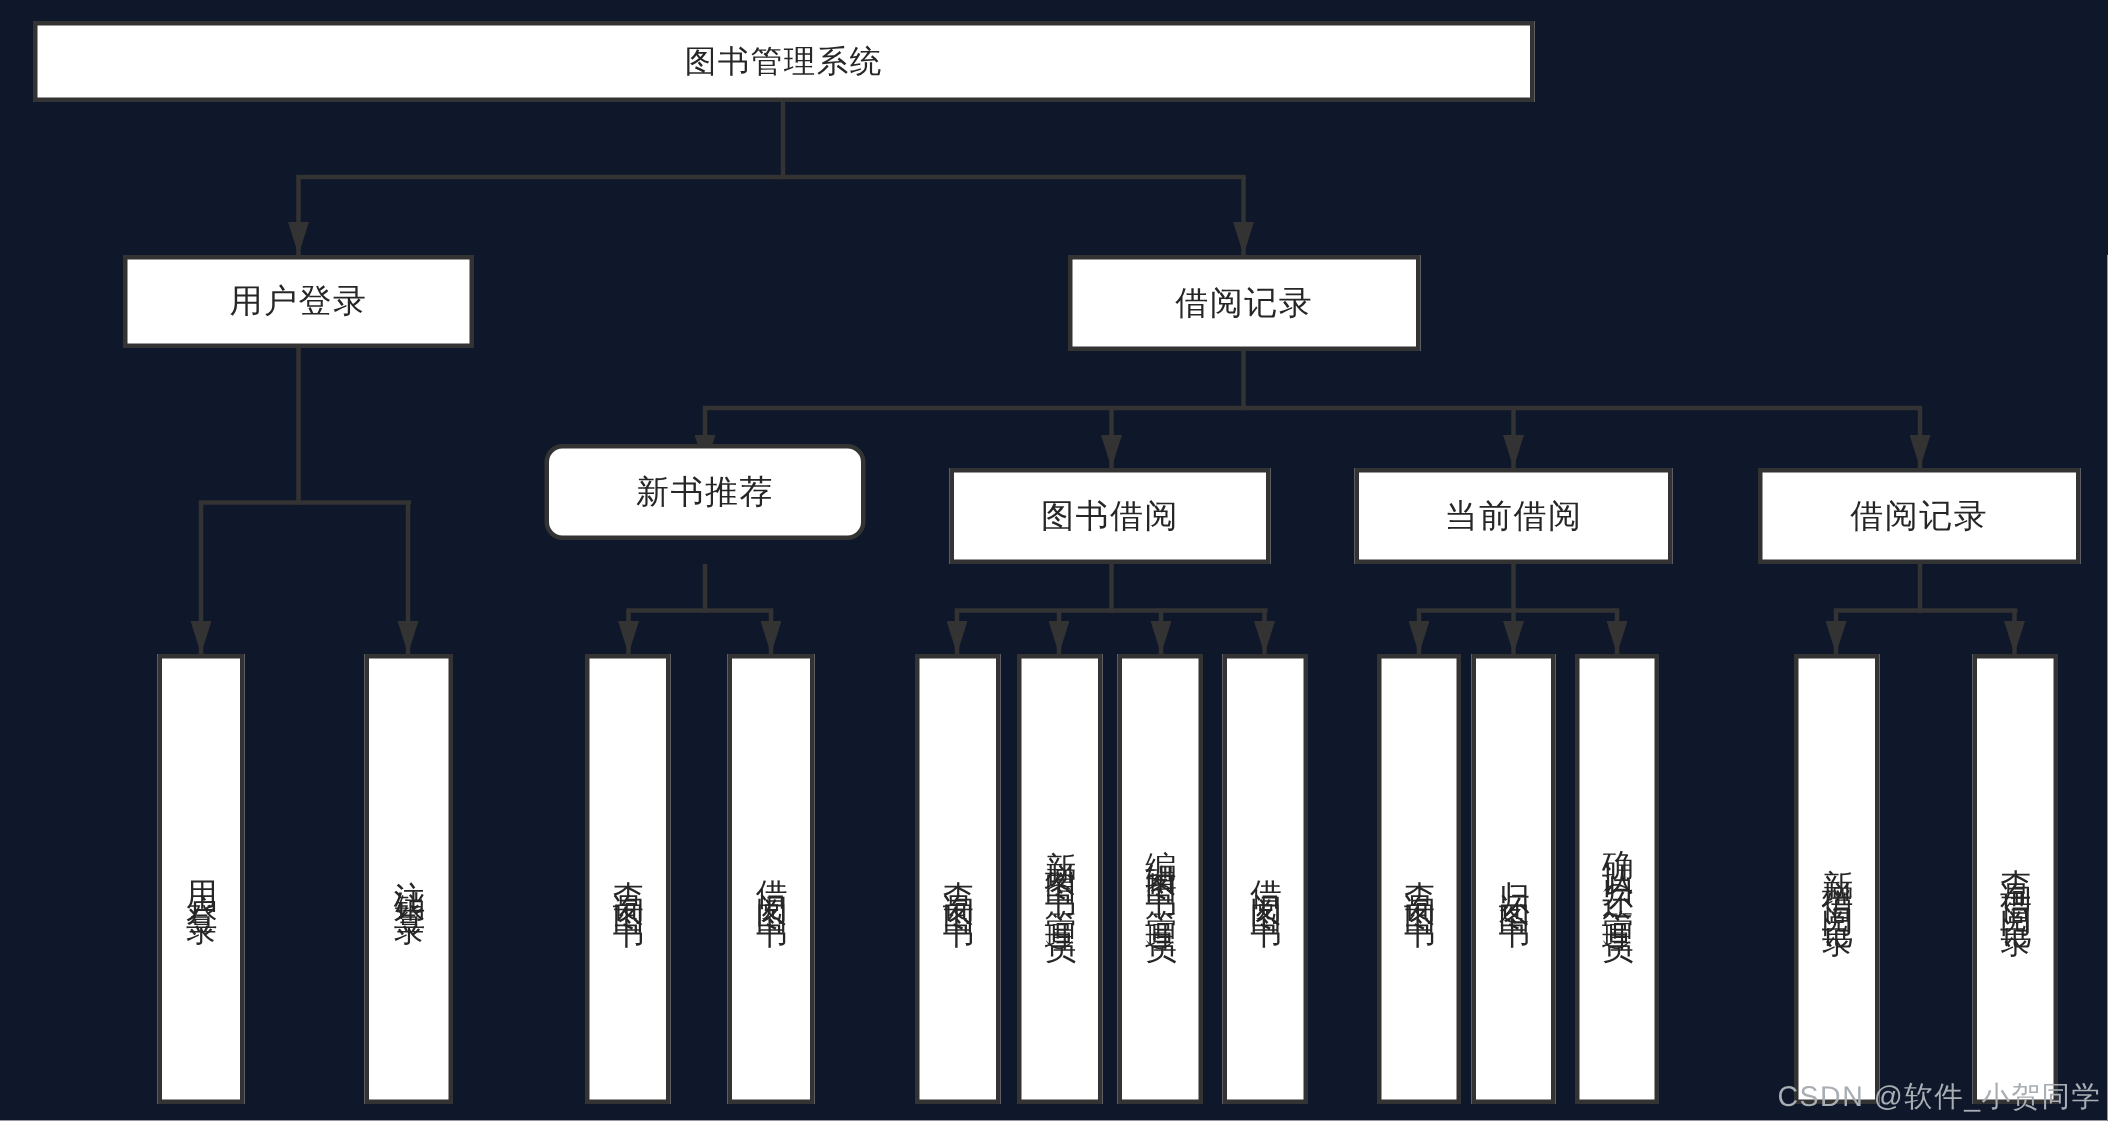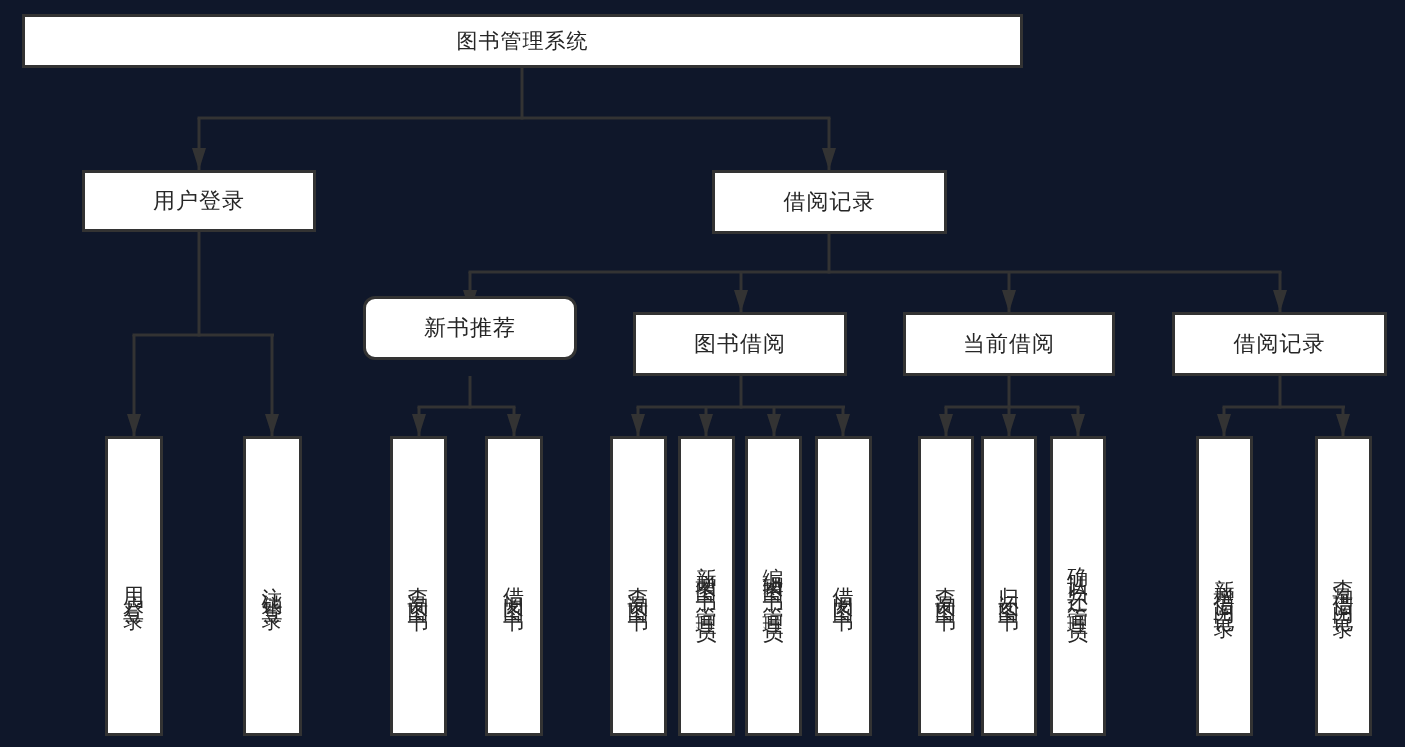--- a/index.html
+++ b/index.html
@@ -178,14 +178,15 @@
     <span class="vtxt vtxt--long">确认归还（管理员）</span>
   </div>
 
   <div class="node node--leaf" style="left:1196px; top:436px; width:57px; height:300px;">
     <span class="vtxt">新增借阅记录</span>
   </div>
   <div class="node node--leaf" style="left:1315px; top:436px; width:57px; height:300px;">
     <span class="vtxt">查询借阅记录</span>
   </div>
 
+  <div class="watermark">CSDN @软件_小贺同学</div>
 
 </div>
 
 </body></html>

